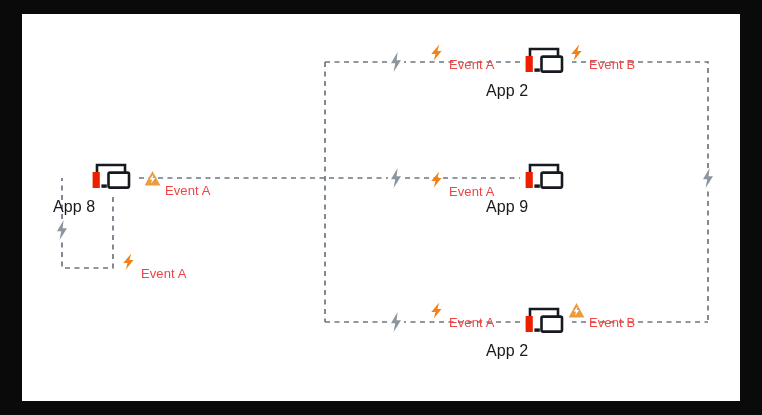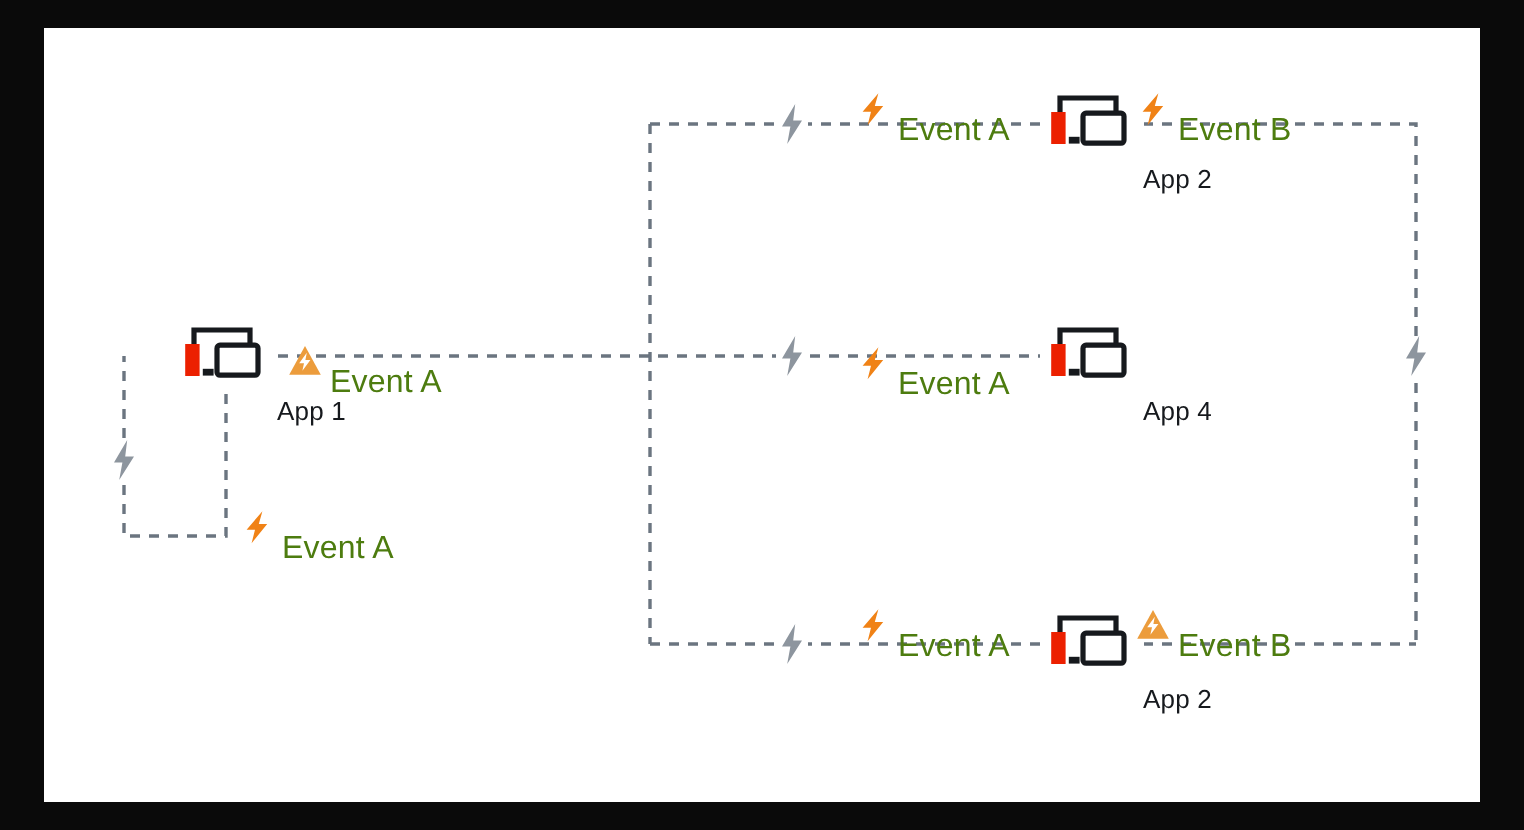--- a/index.html
+++ b/index.html
@@ -43,36 +43,36 @@
     left: -26px;
     top: -17px;
     width: 52px;
     height: 34px;
   }
   .node-label {
     position: absolute;
     left: -60px;
     top: 20px;
     width: 120px;
-    text-align: right;
-    font-size: 13px;
+    text-align: left;
+    font-size: 16px;
     color: #16191d;
     letter-spacing: 0.1px;
     white-space: nowrap;
   }
   .evt {
     position: absolute;
     display: flex;
     align-items: center;
     gap: 4px;
     white-space: nowrap;
   }
   .evt-text {
-    font-size: 16px;
-    color: #4d7c0f;
+    font-size: 13px;
+    color: #ef4444;
     letter-spacing: 0.1px;
     margin-top: 24px;
   }
   .evt-ico {
     width: 17px;
     height: 17px;
     display: block;
     flex: 0 0 auto;
   }
   .spark {
@@ -148,21 +148,21 @@
     <div class="node" style="left:91px; top:164px;">
       <div class="node-icon">
         <svg viewBox="0 0 52 34" width="52" height="34" aria-hidden="true">
           <rect x="0" y="0" width="52" height="34" fill="#ffffff"></rect>
           <path d="M10 13 L10 4 L38 4 L38 13" fill="none" stroke="#16191d" stroke-width="2.6"></path>
           <rect x="5.6" y="11" width="7.2" height="16" fill="#ec2000"></rect>
           <rect x="14.4" y="23.4" width="5.4" height="3.4" fill="#16191d"></rect>
           <rect x="21.5" y="11.6" width="20.5" height="15" fill="#ffffff" stroke="#16191d" stroke-width="2.6" rx="1.5"></rect>
         </svg>
       </div>
-      <div class="node-label">App 1</div>
+      <div class="node-label">App 8</div>
     </div>
 
     <div class="node" style="left:524px; top:48px;">
       <div class="node-icon">
         <svg viewBox="0 0 52 34" width="52" height="34" aria-hidden="true">
           <rect x="0" y="0" width="52" height="34" fill="#ffffff"></rect>
           <path d="M10 13 L10 4 L38 4 L38 13" fill="none" stroke="#16191d" stroke-width="2.6"></path>
           <rect x="5.6" y="11" width="7.2" height="16" fill="#ec2000"></rect>
           <rect x="14.4" y="23.4" width="5.4" height="3.4" fill="#16191d"></rect>
           <rect x="21.5" y="11.6" width="20.5" height="15" fill="#ffffff" stroke="#16191d" stroke-width="2.6" rx="1.5"></rect>
@@ -174,21 +174,21 @@
     <div class="node" style="left:524px; top:164px;">
       <div class="node-icon">
         <svg viewBox="0 0 52 34" width="52" height="34" aria-hidden="true">
           <rect x="0" y="0" width="52" height="34" fill="#ffffff"></rect>
           <path d="M10 13 L10 4 L38 4 L38 13" fill="none" stroke="#16191d" stroke-width="2.6"></path>
           <rect x="5.6" y="11" width="7.2" height="16" fill="#ec2000"></rect>
           <rect x="14.4" y="23.4" width="5.4" height="3.4" fill="#16191d"></rect>
           <rect x="21.5" y="11.6" width="20.5" height="15" fill="#ffffff" stroke="#16191d" stroke-width="2.6" rx="1.5"></rect>
         </svg>
       </div>
-      <div class="node-label">App 4</div>
+      <div class="node-label">App 9</div>
     </div>
 
     <div class="node" style="left:524px; top:308px;">
       <div class="node-icon">
         <svg viewBox="0 0 52 34" width="52" height="34" aria-hidden="true">
           <rect x="0" y="0" width="52" height="34" fill="#ffffff"></rect>
           <path d="M10 13 L10 4 L38 4 L38 13" fill="none" stroke="#16191d" stroke-width="2.6"></path>
           <rect x="5.6" y="11" width="7.2" height="16" fill="#ec2000"></rect>
           <rect x="14.4" y="23.4" width="5.4" height="3.4" fill="#16191d"></rect>
           <rect x="21.5" y="11.6" width="20.5" height="15" fill="#ffffff" stroke="#16191d" stroke-width="2.6" rx="1.5"></rect>

